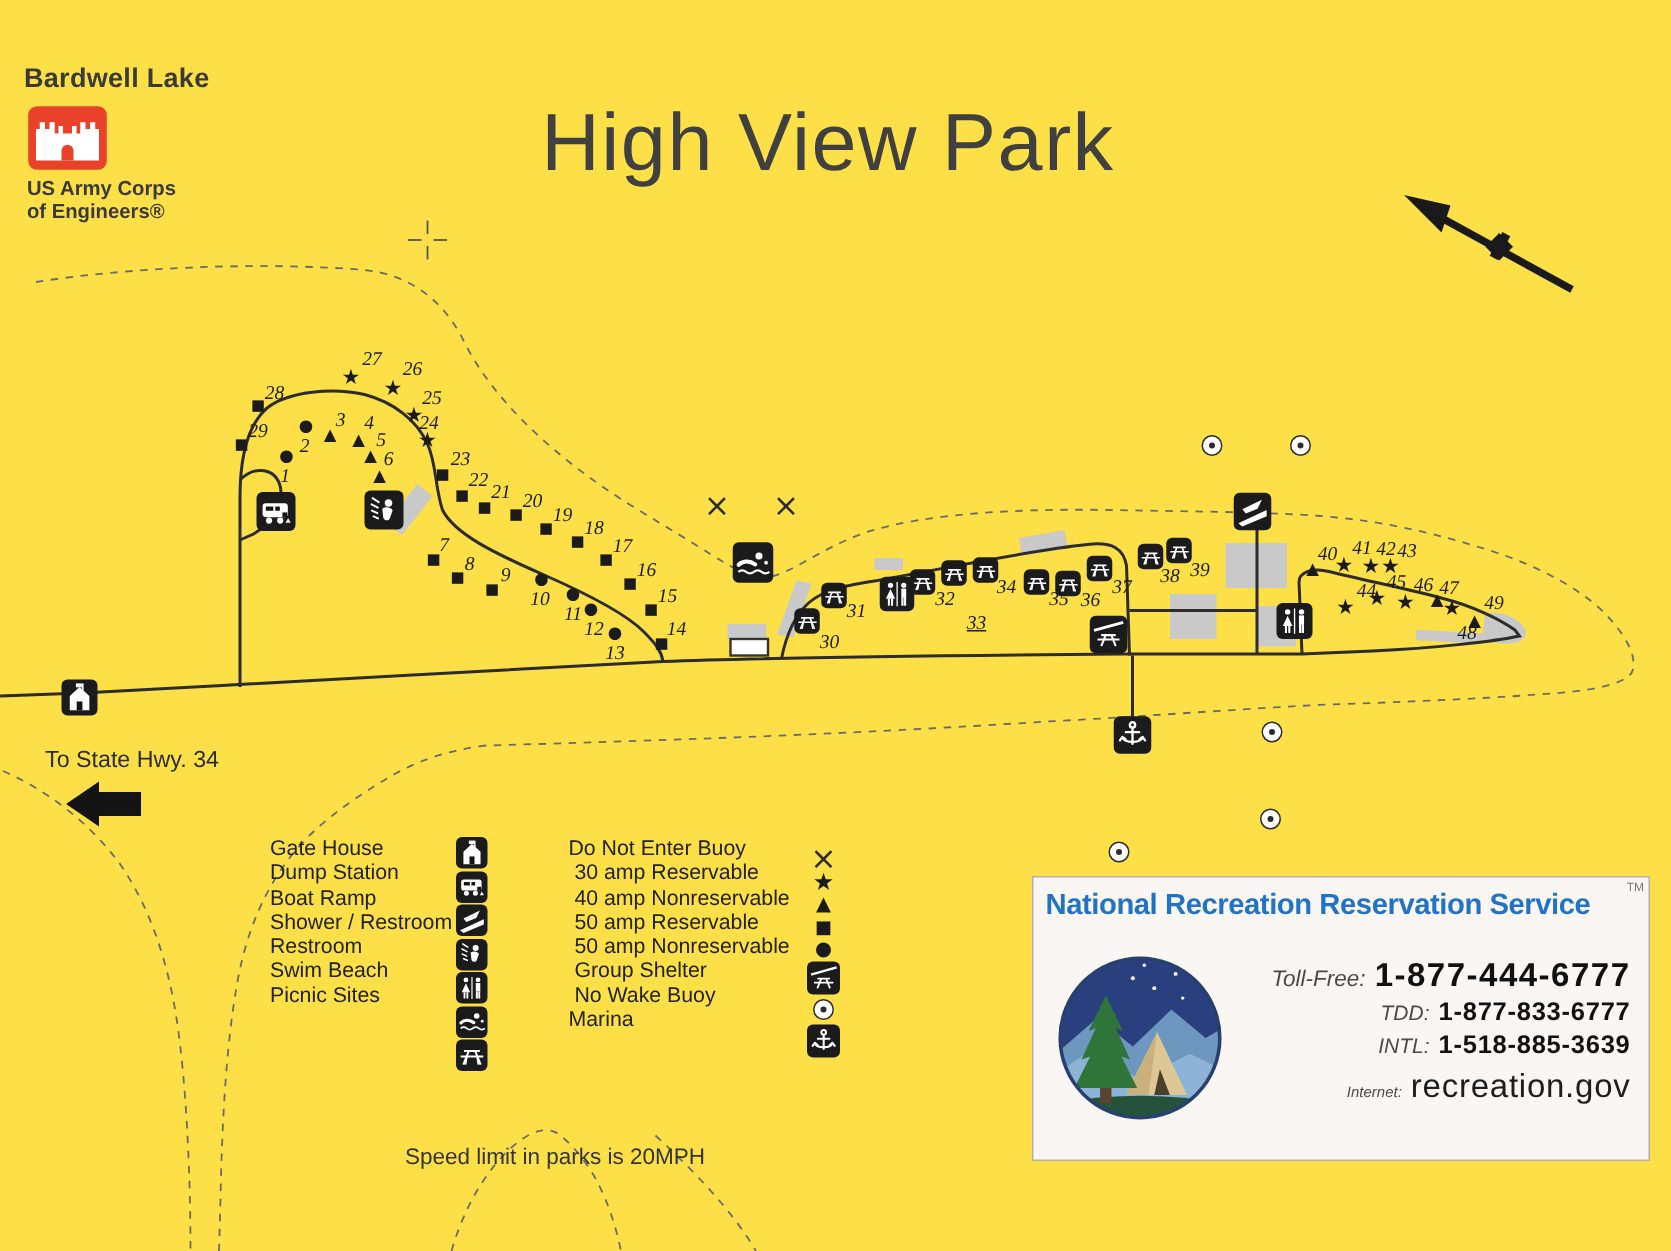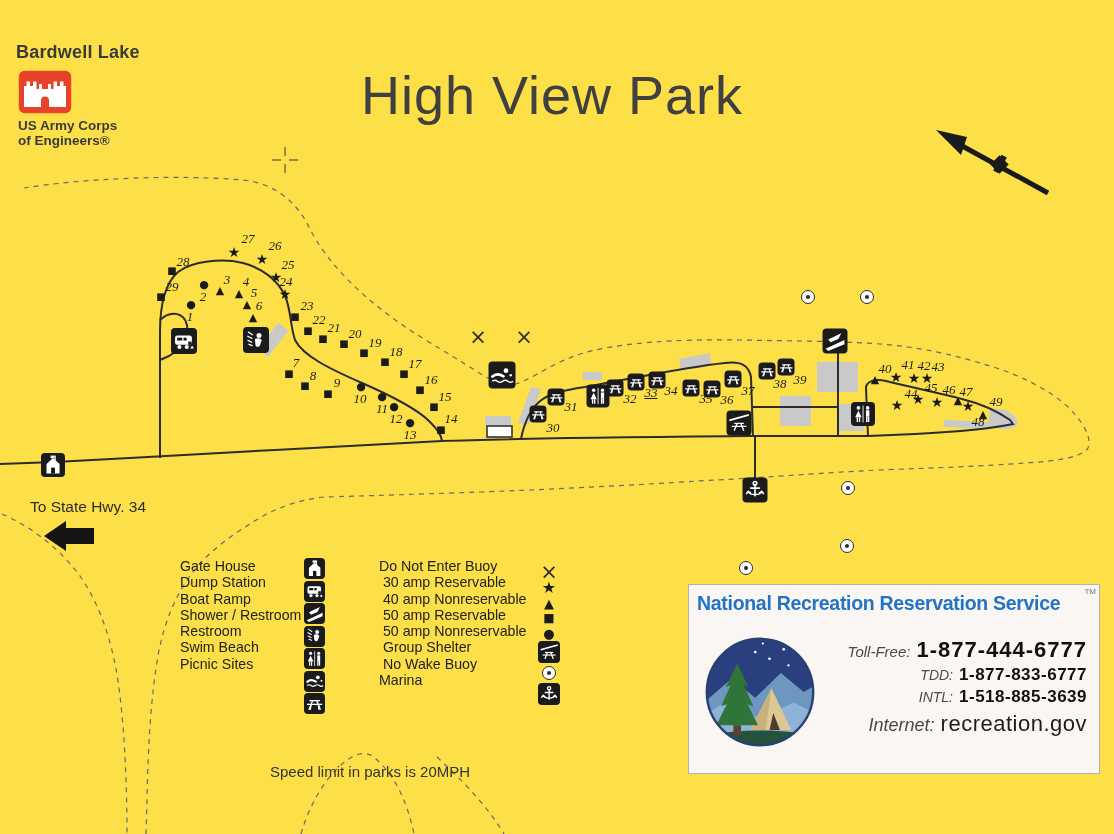--- a/index.html
+++ b/index.html
@@ -56,21 +56,21 @@
   .nrrs-rows{position:absolute;right:12px;top:44px;width:260px;text-align:right;}
   .nrrs-row{white-space:nowrap;}
   .nrrs-row .lbl{font-style:italic;color:#4a4a4a;margin-right:6px;}
   .row-large{margin-top:8px;}
   .row-large .lbl{font-size:15px;}
   .row-large .val{font-size:22px;font-weight:bold;color:#111;letter-spacing:1px;}
   .row-med{margin-top:2px;}
   .row-med .lbl{font-size:14px;}
   .row-med .val{font-size:17px;font-weight:bold;color:#111;letter-spacing:.5px;}
   .row-web{margin-top:4px;}
-  .row-web .lbl{font-size:18px;}
+  .row-web .lbl{font-size:10px;}
   .row-web .val{font-size:22px;color:#1d1d1d;letter-spacing:.5px;}
 </style>
 </head>
 <body>
 
 <div class="page">
 
   <svg class="map-svg" width="1114" height="834" viewBox="0 0 1114 834">
 
     <g fill="#c9c9c9">
@@ -245,21 +245,21 @@
           <g stroke="#fff" stroke-width="1.5" fill="none">
             <line x1="5" y1="7.6" x2="17" y2="7.6"></line>
             <line x1="8.6" y1="7.6" x2="4.4" y2="18"></line>
             <line x1="13.4" y1="7.6" x2="17.6" y2="18"></line>
             <line x1="2.4" y1="11.8" x2="19.6" y2="11.8"></line>
             <line x1="7" y1="11.8" x2="6" y2="18"></line>
             <line x1="15" y1="11.8" x2="16" y2="18"></line>
           </g>
         </svg>
       </div>
-      <span class="site-num" style="left: 651px; top: 393px; text-decoration: underline;">33</span>
+      <span class="site-num" style="left: 651px; top: 415px; text-decoration: underline;">33</span>
       <div class="fac-icon" style="height: 17px; width: 17px; left: 657px; top: 380px; position: absolute;">
         <svg viewBox="0 0 22 22">
           <g stroke="#fff" stroke-width="1.5" fill="none">
             <line x1="5" y1="7.6" x2="17" y2="7.6"></line>
             <line x1="8.6" y1="7.6" x2="4.4" y2="18"></line>
             <line x1="13.4" y1="7.6" x2="17.6" y2="18"></line>
             <line x1="2.4" y1="11.8" x2="19.6" y2="11.8"></line>
             <line x1="7" y1="11.8" x2="6" y2="18"></line>
             <line x1="15" y1="11.8" x2="16" y2="18"></line>
           </g>

